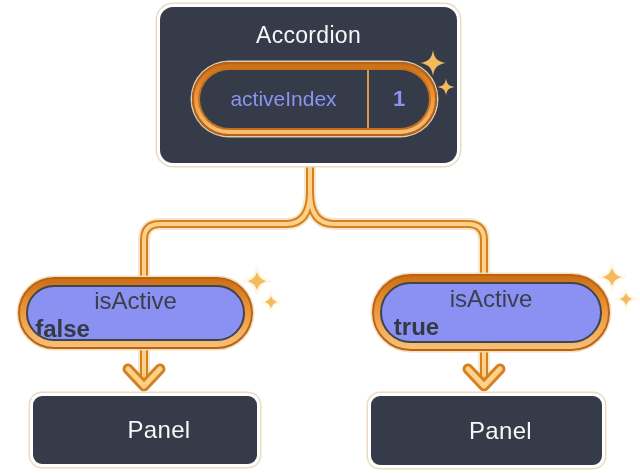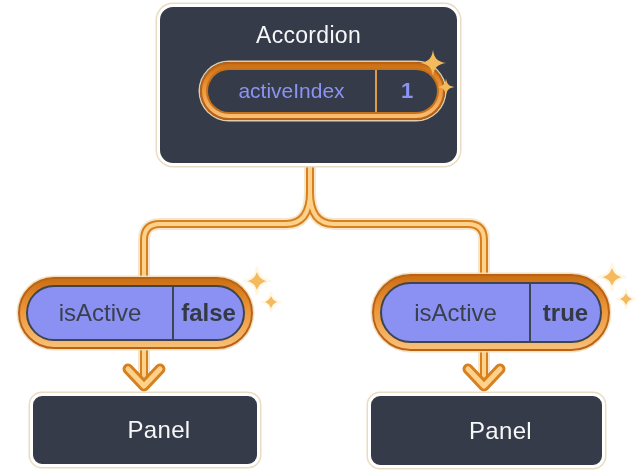--- a/index.html
+++ b/index.html
@@ -29,21 +29,21 @@
     border-radius:999px;padding:6px;
     border:2px solid #BC6214;
     background:linear-gradient(180deg,#CB6F15 0%,#EC9639 45%,#F8C076 100%);
     box-shadow:0 0 0 1.5px rgba(240,222,186,0.9);
   }
   .pill-inner{
     box-sizing:border-box;height:100%;border-radius:999px;
     display:flex;align-items:stretch;overflow:hidden;
   }
   .pill-inner.dark{background:#353B48;box-shadow:0 0 0 2px #C5711C;}
-  .pill-inner.purple{background:#8A91F2;border:2px solid #3E4450;}
+  .pill-inner.purple{background:#8A91F2;border:2px solid #3E4450;flex-direction:column;}
   .pill-cell{display:flex;align-items:center;justify-content:center;}
   .pill-label{flex:1;}
   .pill-divider{width:2px;align-self:stretch;}
   .pill-divider.orange{background:#DE9A49;}
   .pill-divider.slate{background:#3E4450;}
   .pill-top .pill-label,.pill-top .pill-value{color:#8B93F3;font-size:21px;}
   .pill-top .pill-value{width:60px;font-weight:700;font-size:22px;}
   .pill-prop .pill-label{color:#3A3F4C;font-size:24px;}
   .pill-prop .pill-value{width:69px;color:#343946;font-weight:700;font-size:24px;}
 </style>
@@ -68,21 +68,21 @@
       <path d="M128,369 L144,386 L160,369" stroke="#FFD18A" stroke-width="5"></path>
       <path d="M468,369 L484,386 L500,369" stroke="#D5811F" stroke-width="11"></path>
       <path d="M468,369 L484,386 L500,369" stroke="#FFD18A" stroke-width="5"></path>
     </g>
   </svg>
 
   <div class="box root" style="left:157px;top:4px;width:303px;height:162px;">
     <span class="box-title">Accordion</span>
   </div>
 
-  <div class="pill pill-top" style="left:200px;top:62px;width:245px;height:58px;">
+  <div class="pill pill-top" style="left:192px;top:62px;width:245px;height:74px;">
     <div class="pill-inner dark">
       <span class="pill-cell pill-label">activeIndex</span>
       <span class="pill-divider orange"></span>
       <span class="pill-cell pill-value">1</span>
     </div>
   </div>
 
   <div class="pill pill-prop" style="left:18px;top:277px;width:235px;height:72px;">
     <div class="pill-inner purple">
       <span class="pill-cell pill-label">isActive</span>

